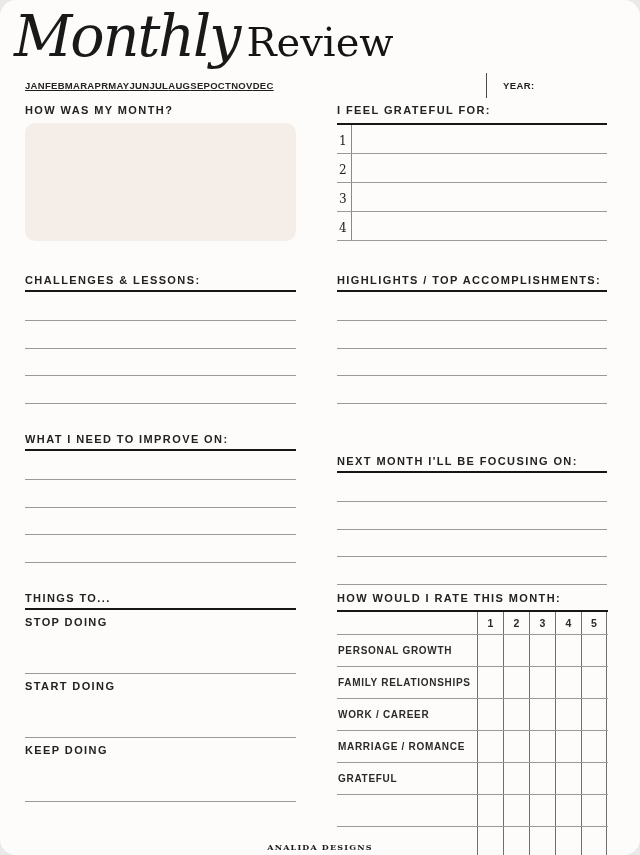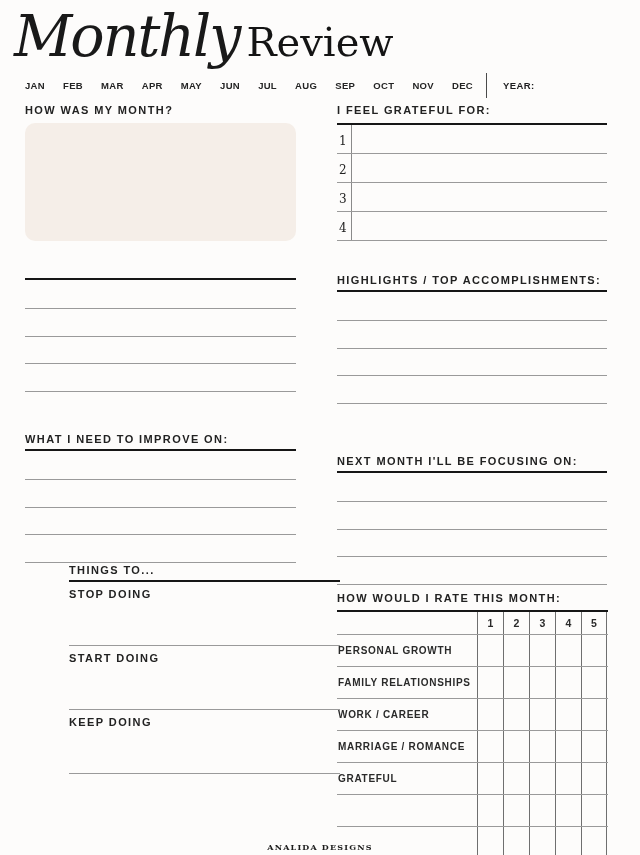--- a/index.html
+++ b/index.html
@@ -5,33 +5,34 @@
   * { box-sizing: border-box; margin: 0; padding: 0; }
   html,body { background:#e9e9e9; }
   .page {
     position: relative;
     width: 640px; height: 855px;
     margin: 0 auto;
     background: #fdfcfb;
     font-family: "Liberation Sans", sans-serif;
     color: #1d1d1f;
     overflow: hidden;
+    border-radius: 16px;
   }
 
   
   .title { position:absolute; left:14px; top:0; display:flex; align-items:baseline; }
   .title-script {
     font-family:"DejaVu Serif", serif; font-style:italic;
     font-size:57px; line-height:72px; letter-spacing:-2px; color:#191919;
   }
   .title-serif { font-family:"DejaVu Serif", serif; font-size:40px; margin-left:7px; color:#141414; }
 
   
   .months-row { position:absolute; left:25px; top:74px; height:22px; display:flex; align-items:center; }
-  .months-list { display:flex; width:448px; justify-content:space-between; }
+  .months-list { display:flex; width:448px; justify-content:flex-start;text-decoration:underline; }
   .month { font-size:9.5px; font-weight:bold; letter-spacing:0.3px; color:#242424; cursor:pointer; }
   .months-divider { width:1px; height:25px; background:#4a4a4a; margin-left:13px; }
   .year-label { margin-left:16px; font-size:9.5px; font-weight:bold; letter-spacing:0.4px; }
   .year-input { width:70px; height:14px; margin-left:4px; }
 
   
   .sec-title { font-size:11px; font-weight:bold; letter-spacing:1.4px; color:#222; white-space:nowrap; }
   .head-line { margin-top:4px; border-top:2.5px solid #161616; }
   .write-line { height:27.5px; border-bottom:1px solid #9a9a9a; }
 
@@ -48,21 +49,21 @@
 
   
   .ruled { position:absolute; width:271px; }
   .pos-challenges { left:25px;  top:274px; }
   .pos-highlights { left:337px; top:274px; width:270px; }
   .pos-improve    { left:25px;  top:433px; }
   .pos-focus      { left:337px; top:455px; width:270px; }
   .ruled .lines .write-line:first-child { height:29px; }
 
   
-  .things { position:absolute; left:25px; top:564px; width:271px;margin-left:44px; }
+  .things { position:absolute; left:25px; top:592px; width:271px; }
   .todo-block { height:64px; border-bottom:1px solid #9a9a9a; padding-top:6px; }
   .todo-label { font-size:11px; font-weight:bold; letter-spacing:1.4px; color:#222; }
 
   
   .rating { position:absolute; left:337px; top:592px; width:271px; }
   .rate-table { margin-top:6px; border-top:2.5px solid #161616; border-bottom:2px solid #8a8a8a; }
   .rt-row { display:flex; height:32px; border-bottom:1px solid #9a9a9a; }
   .rt-row:last-child { border-bottom:none; }
   .rt-row.header { height:22.5px; }
   .rt-label { width:140px; font-size:10px; font-weight:bold; letter-spacing:0.7px;
@@ -128,20 +129,21 @@
           <div class="grateful-input"></div>
         </div>
         <div class="grateful-row">
           <div class="grateful-num" style="display: inline;">4</div>
           <div class="grateful-input"></div>
         </div>
       </div>
   </div>
 
   <div class="ruled pos-challenges">
+    <div class="sec-title">CHALLENGES &amp; LESSONS:</div>
     <div class="head-line"></div>
     <div class="lines">
         <div class="write-line"></div>
         <div class="write-line"></div>
         <div class="write-line"></div>
         <div class="write-line"></div>
       </div>
   </div>
 
   <div class="ruled pos-highlights">

